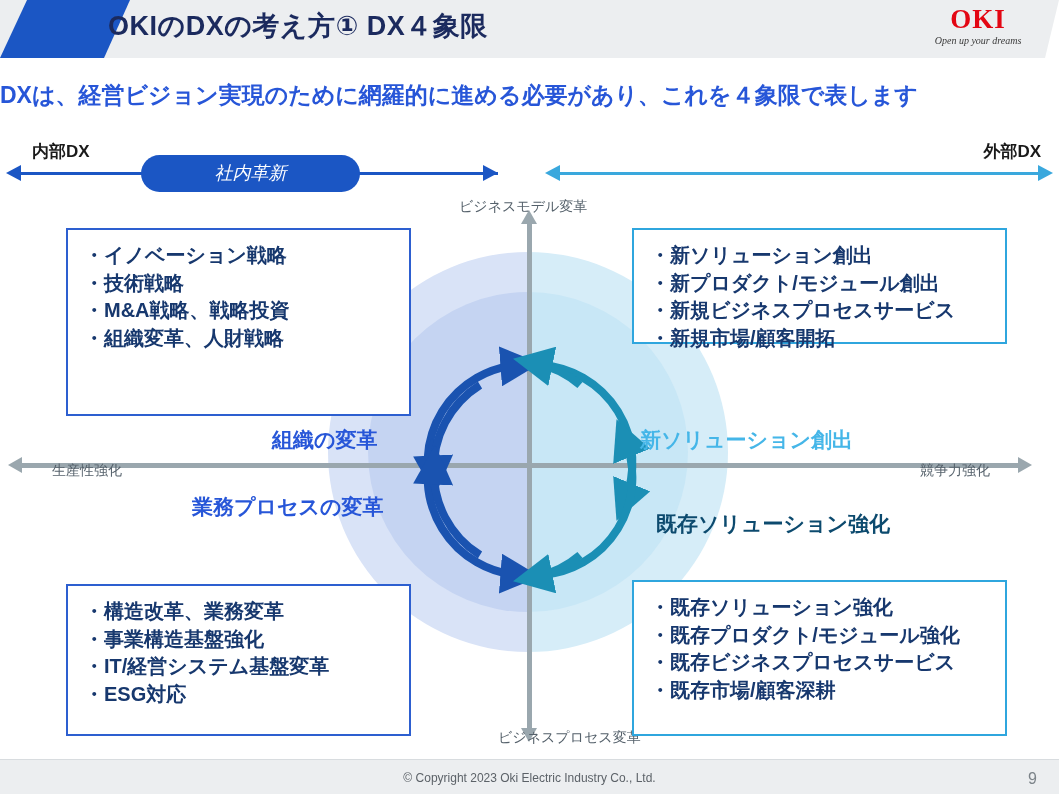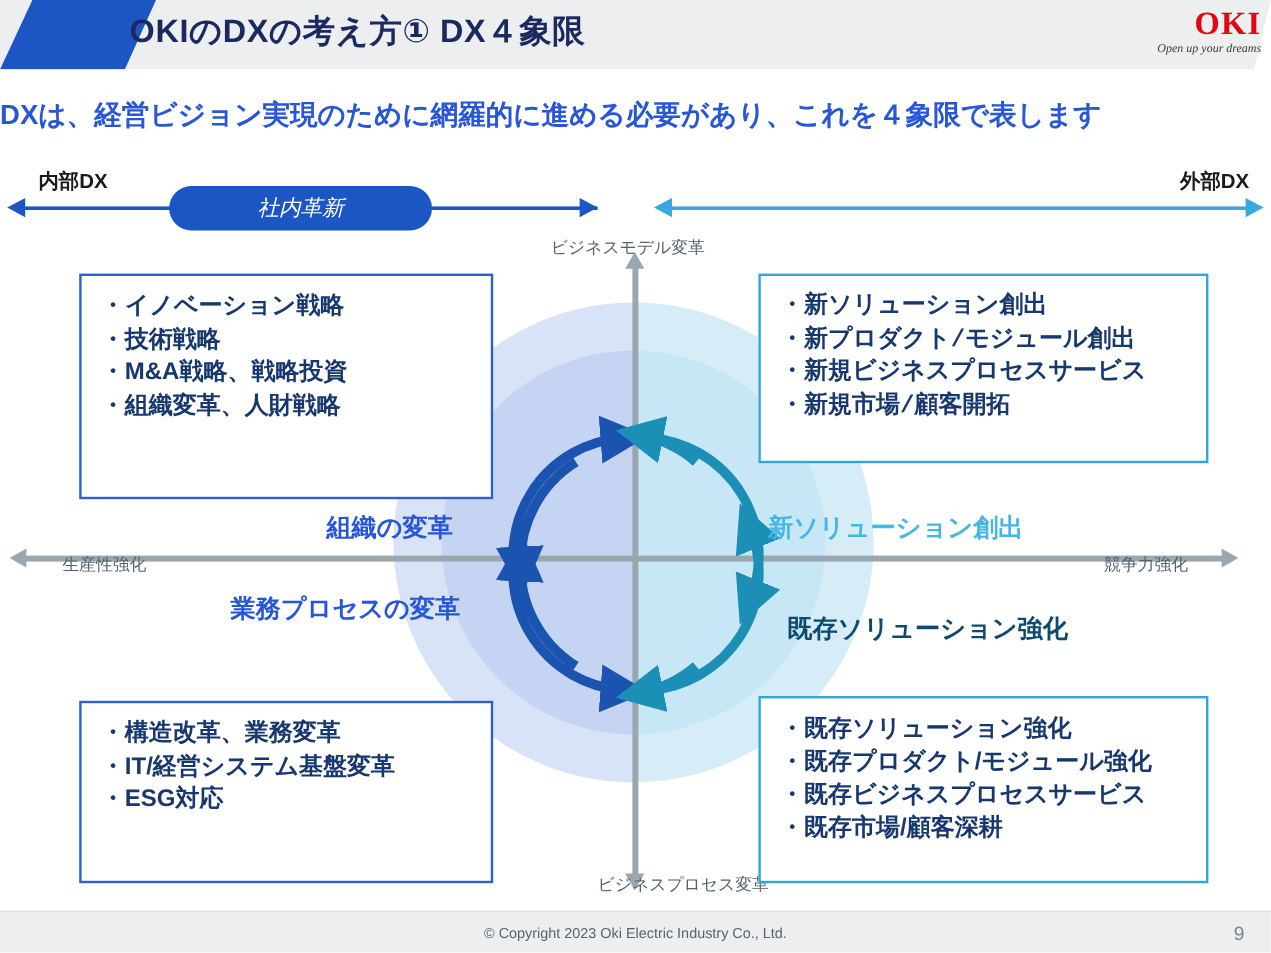--- a/index.html
+++ b/index.html
@@ -37,23 +37,23 @@
     position: absolute;
     left: 108px; top: 8px;
     font-size: 27px;
     font-weight: bold;
     color: #1b2a5e;
     letter-spacing: 0.5px;
     white-space: nowrap;
   }
   #logo-box {
     position: absolute;
-    right: 8px; top: 6px;
+    right: 22px; top: 6px;
     width: 118px;
-    text-align: right;
+    text-align: center;
     line-height: 1;
   }
   #logo-mark {
     font-size: 27px;
     font-weight: bold;
     color: #e30613;
     letter-spacing: 1px;
     font-family: "Liberation Serif", "DejaVu Serif", serif;
   }
   #logo-tagline {
@@ -255,23 +255,22 @@
     width: 345px; height: 188px;
     border: 2.5px solid #2d5fd0;
   }
   #box-bottom-left {
     left: 66px; top: 584px;
     width: 345px; height: 152px;
     border: 2.5px solid #2d5fd0;
   }
   #box-top-right {
     left: 632px; top: 228px;
-    width: 375px; height: 158px;
+    width: 375px; height: 116px;
     border: 2.5px solid #2fa6de;
-    font-family: Liberation Mono, monospace;
   }
   #box-bottom-right {
     left: 632px; top: 580px;
     width: 375px; height: 156px;
     border: 2.5px solid #2fa6de;
   }
 
   
   #footer-band {
     position: absolute;
@@ -371,20 +370,21 @@
 
   <div class="quad-box" id="box-top-left">
     <div class="line">・イノベーション戦略</div>
     <div class="line">・技術戦略</div>
     <div class="line">・M&amp;A戦略、戦略投資</div>
     <div class="line">・組織変革、人財戦略</div>
   </div>
 
   <div class="quad-box" id="box-bottom-left">
     <div class="line">・構造改革、業務変革</div>
+    <div class="line">・事業構造基盤強化</div>
     <div class="line">・IT/経営システム基盤変革</div>
     <div class="line">・ESG対応</div>
   </div>
 
   <div class="quad-box" id="box-top-right">
     <div class="line">・新ソリューション創出</div>
     <div class="line">・新プロダクト/モジュール創出</div>
     <div class="line">・新規ビジネスプロセスサービス</div>
     <div class="line">・新規市場/顧客開拓</div>
   </div>

